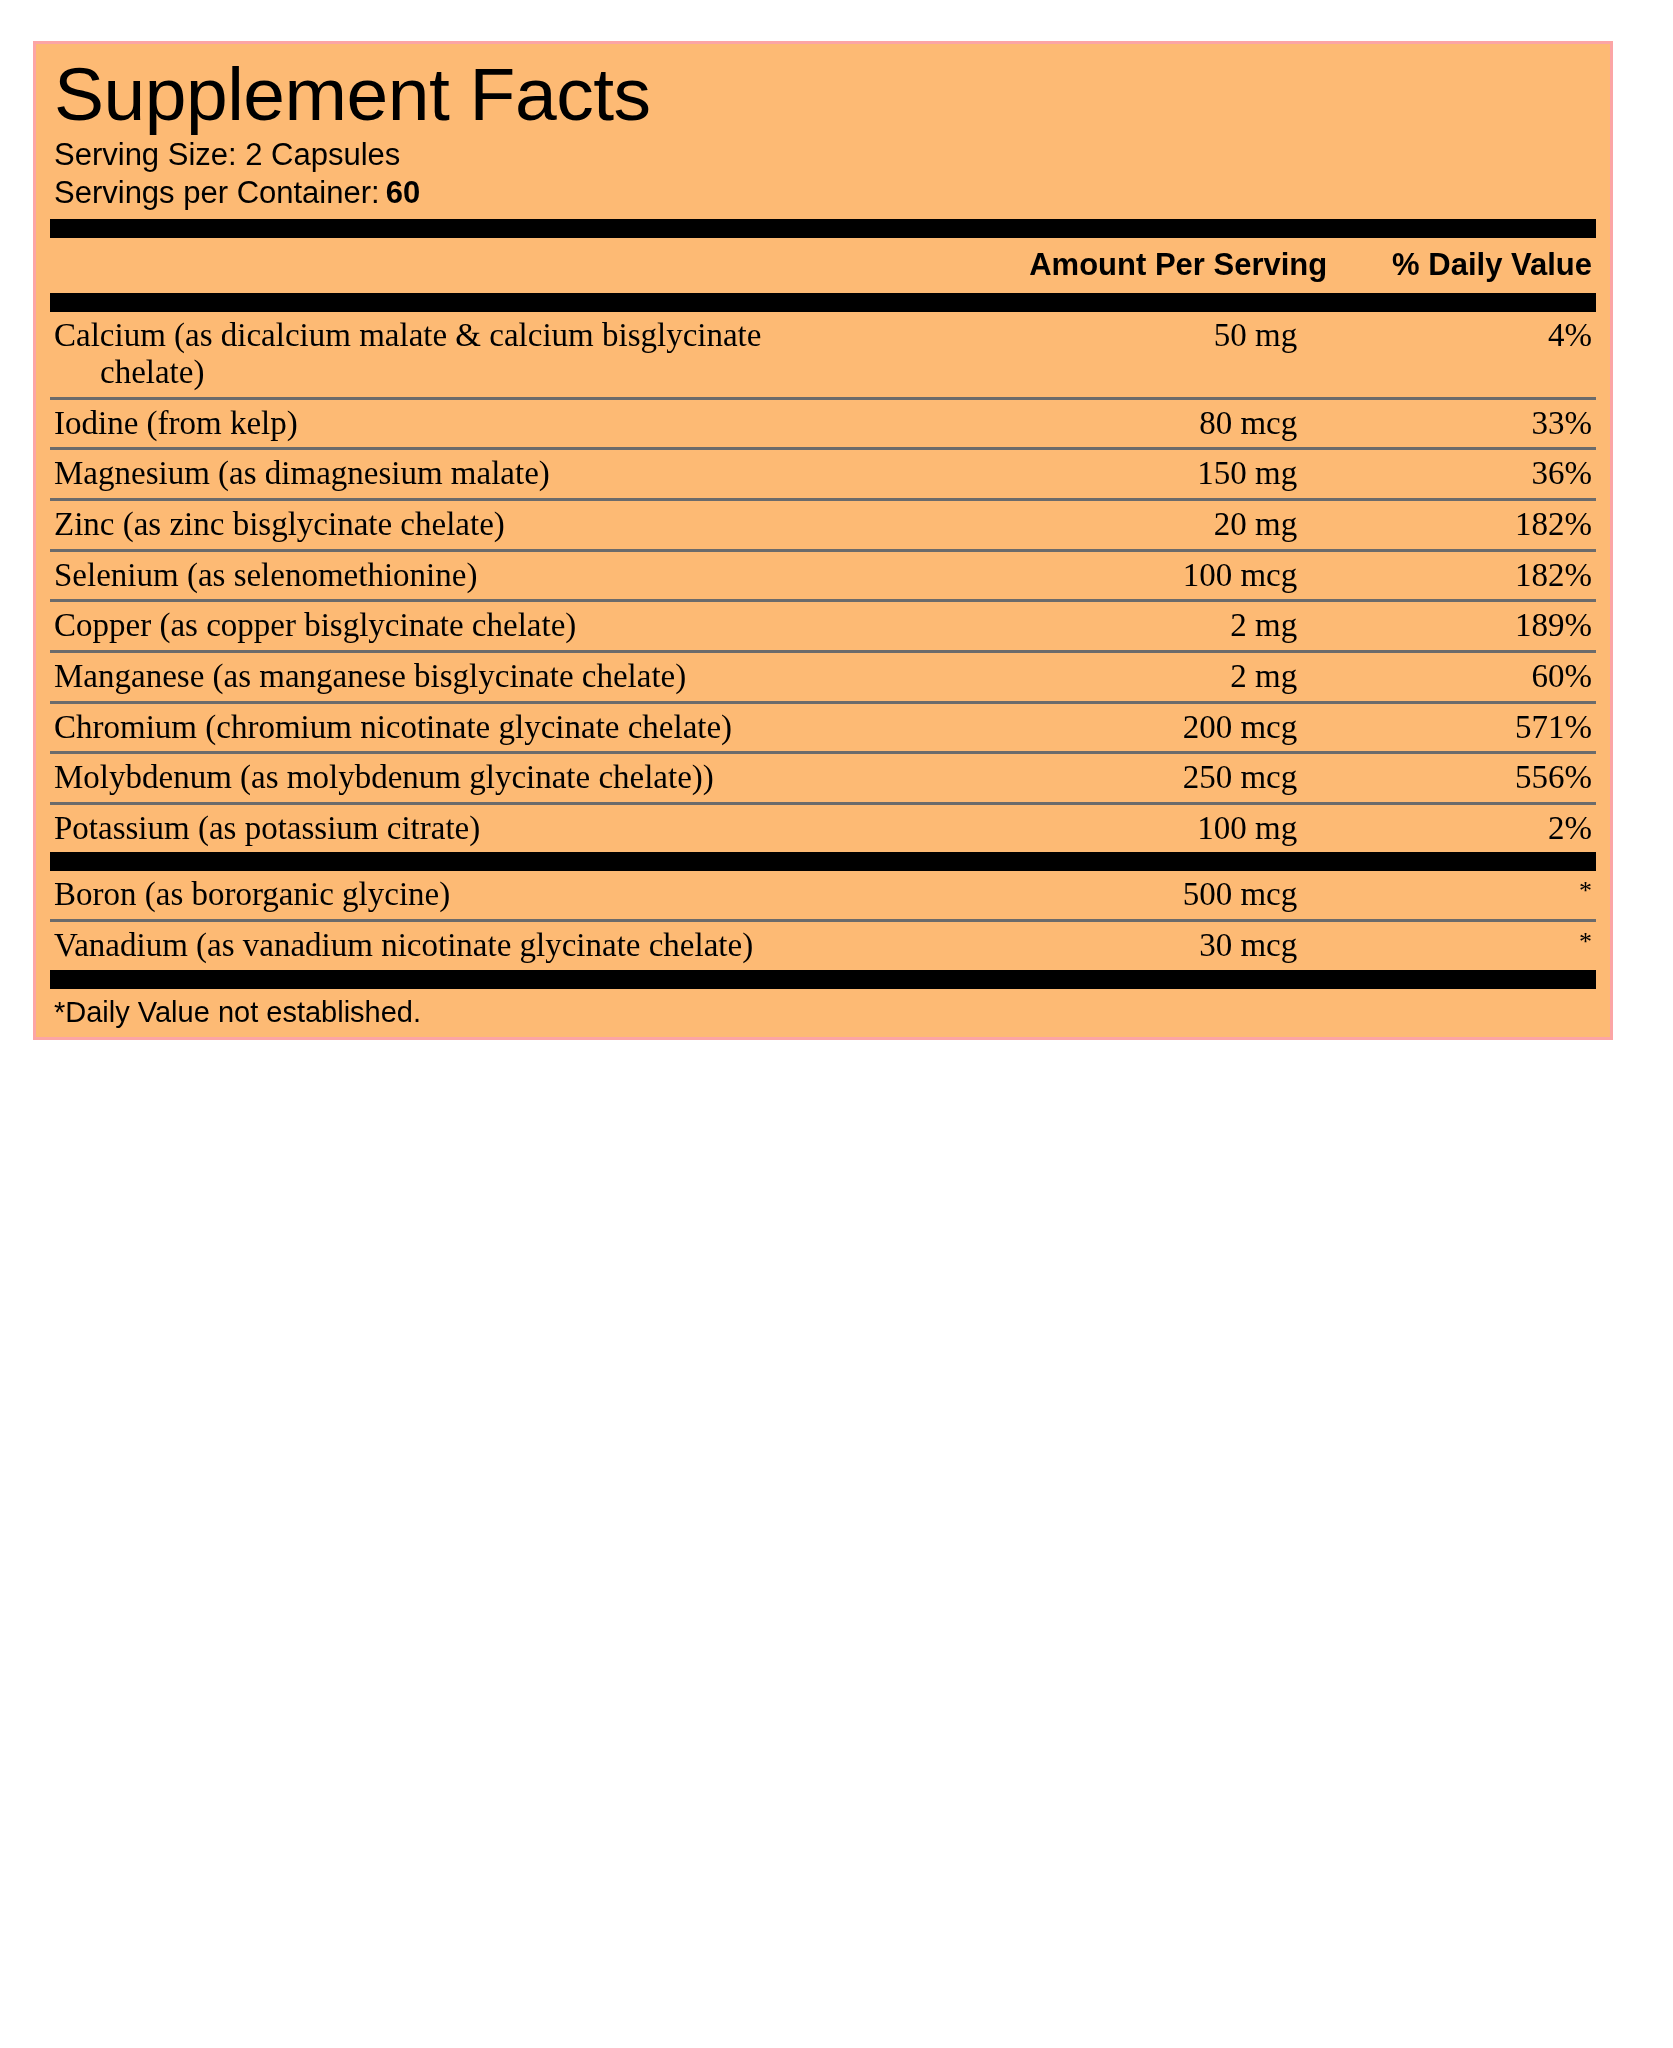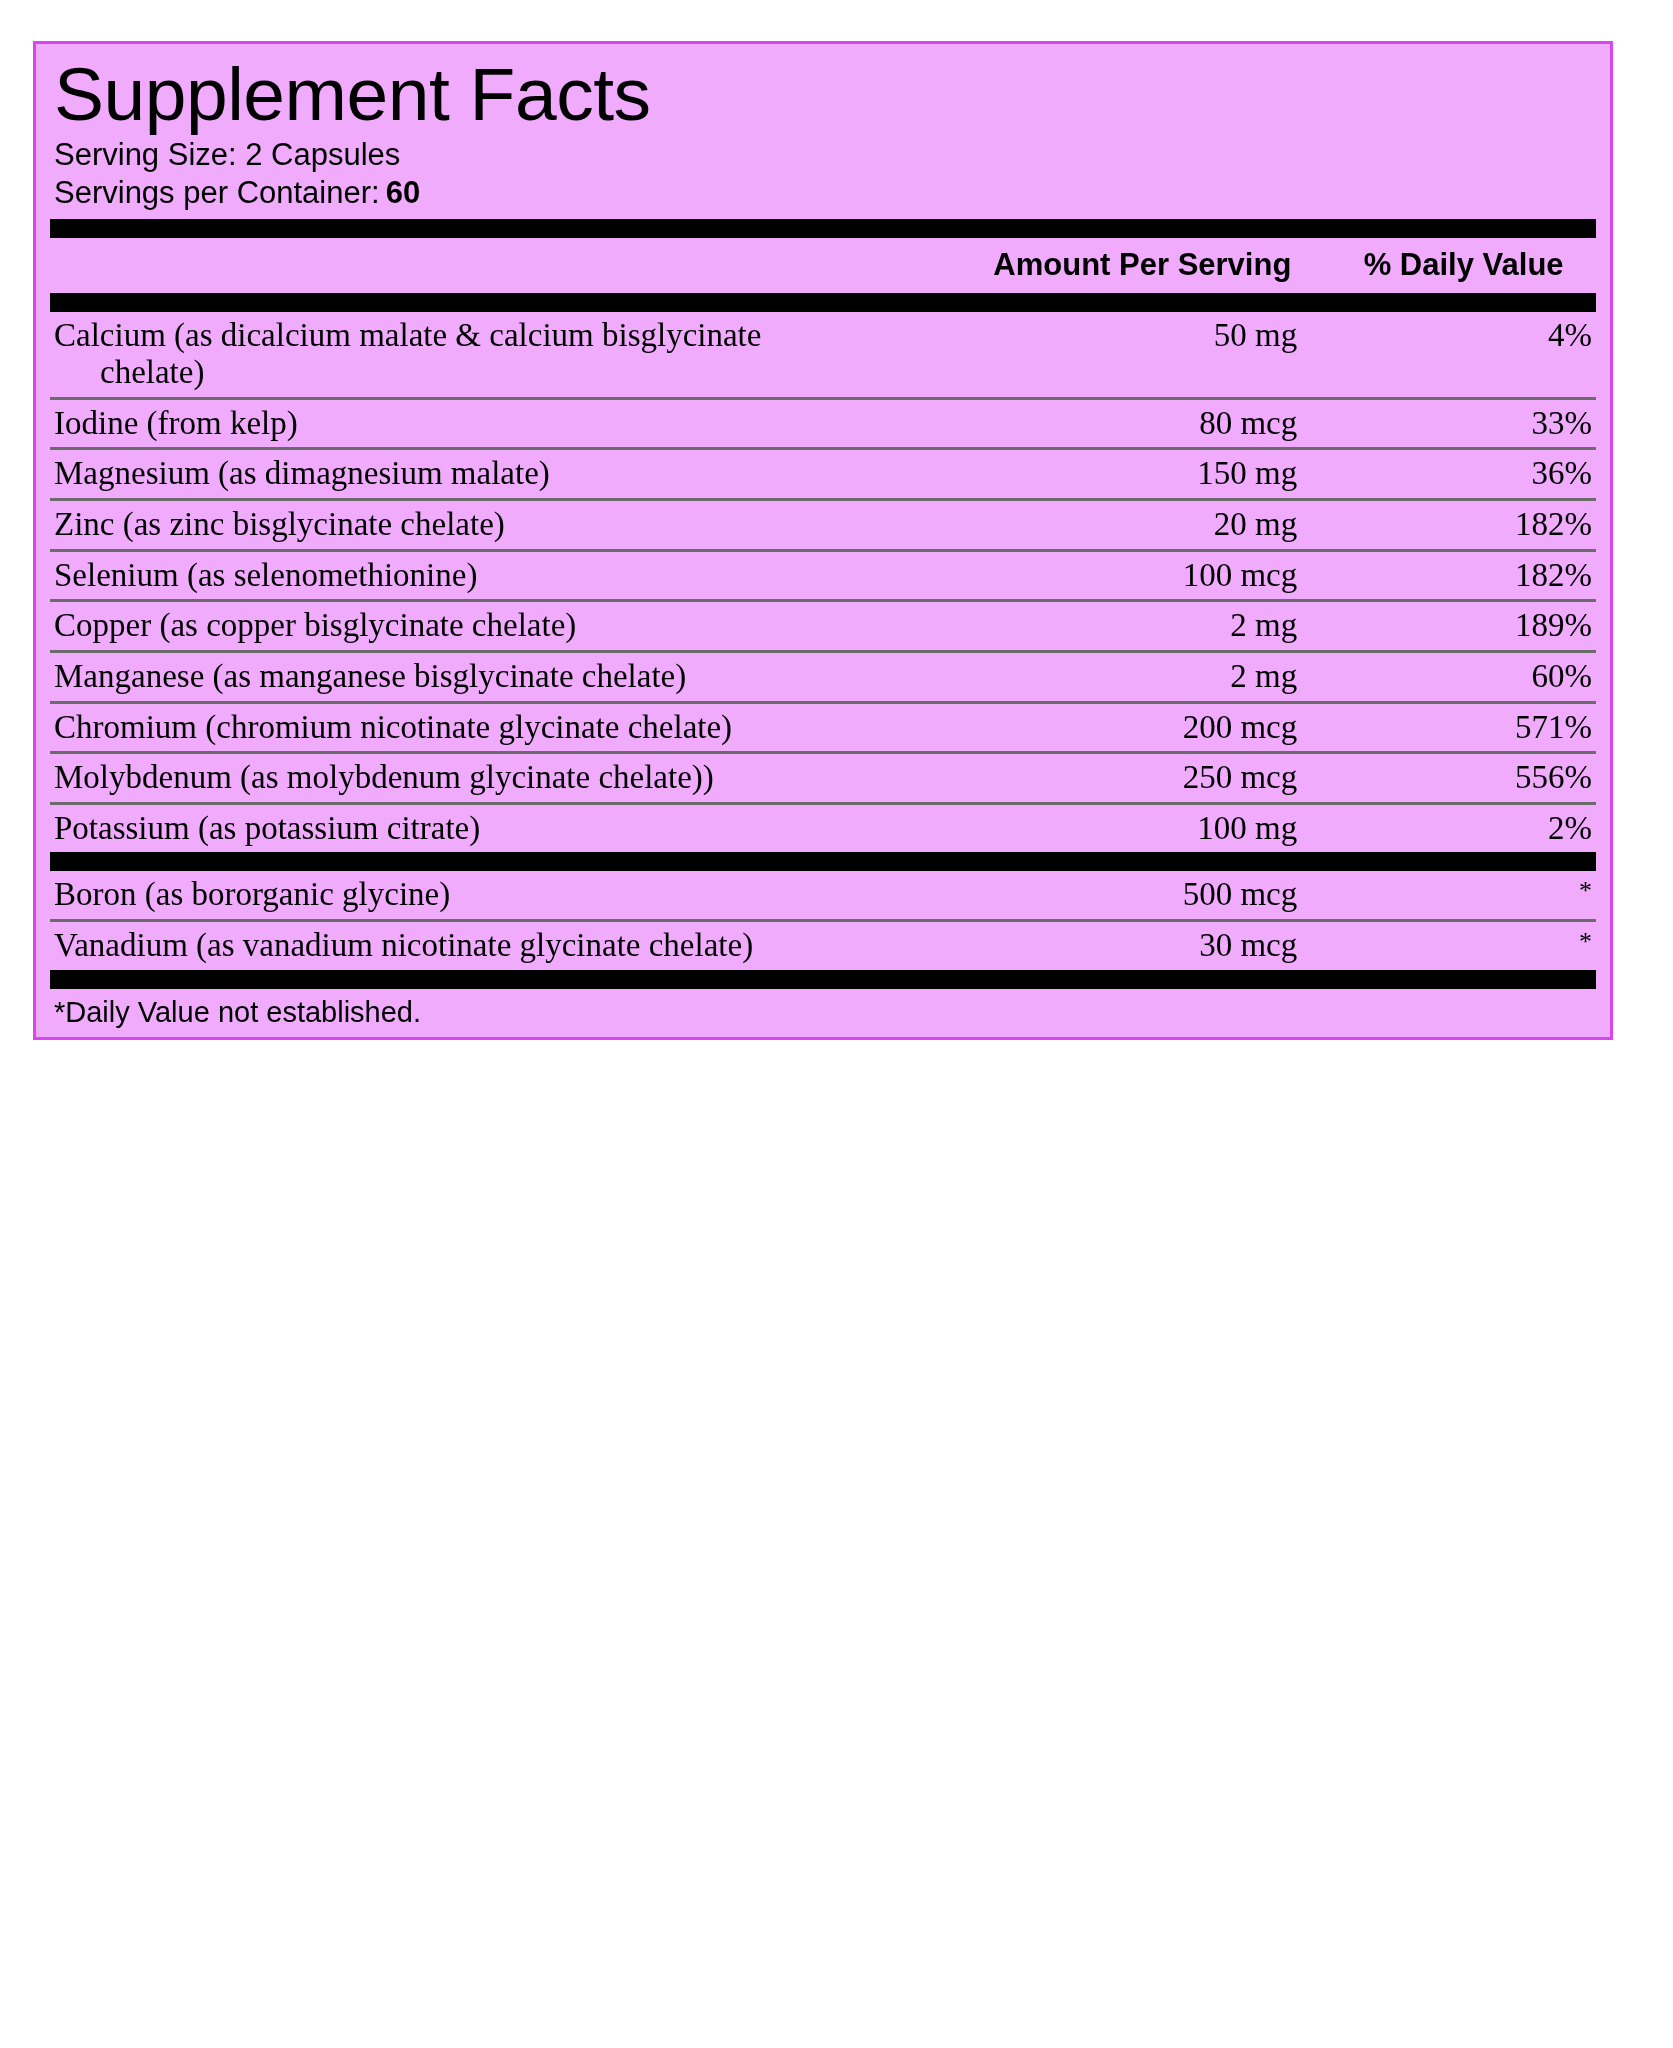--- a/index.html
+++ b/index.html
@@ -24,22 +24,22 @@
     height: 2048px;
   }
 
   
   .sf-panel {
     position: absolute;
     left: 33px;
     top: 41px;
     width: 1580px;
     box-sizing: border-box;
-    border: 3px solid #d946ef;
-    background: #f0abfc;
+    border: 3px solid #fca5a5;
+    background: #fdba74;
     padding: 10px 14px 6px 14px;
   }
 
   .sf-title {
     font-size: 75px;
     line-height: 0.96;
     font-weight: 400;
     letter-spacing: -0.5px;
     margin: 4px 0 6px 4px;
     white-space: nowrap;
@@ -72,20 +72,21 @@
     padding: 0;
     vertical-align: top;
   }
   .col-name  { width: 884px; }
   .col-amt   { width: 368px; }
   .col-dv    { width: 254px; }
 
   .hdr-row th {
     font-size: 31px;
     font-weight: 700;
+    text-align: right;
     padding: 9px 0 10px 0;
     white-space: nowrap;
   }
   .hdr-row th.col-name { text-align: left; }
   .hdr-row th.col-amt { padding-right: 8px; }
   .hdr-row th.col-dv  { padding-right: 4px; }
 
   .nut-row td {
     font-size: 33px;
     line-height: 1.14;

